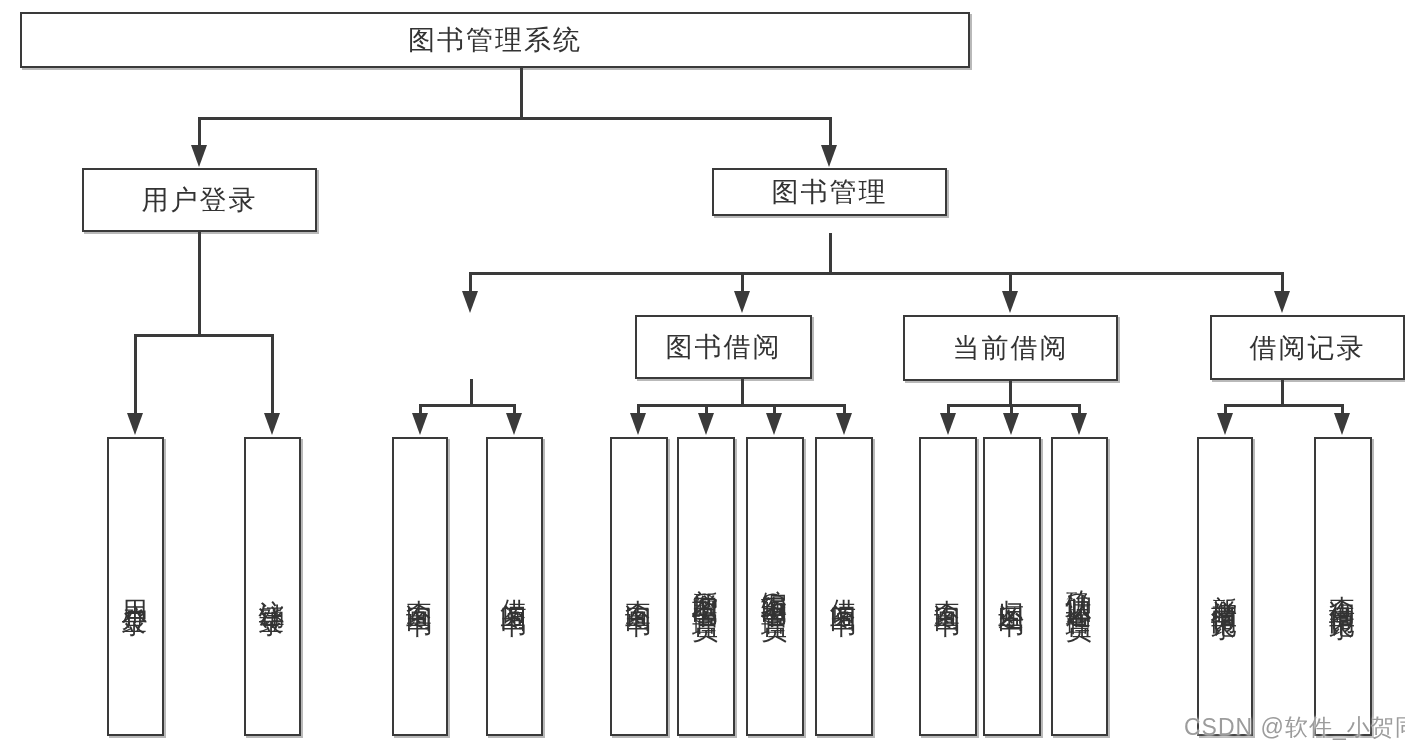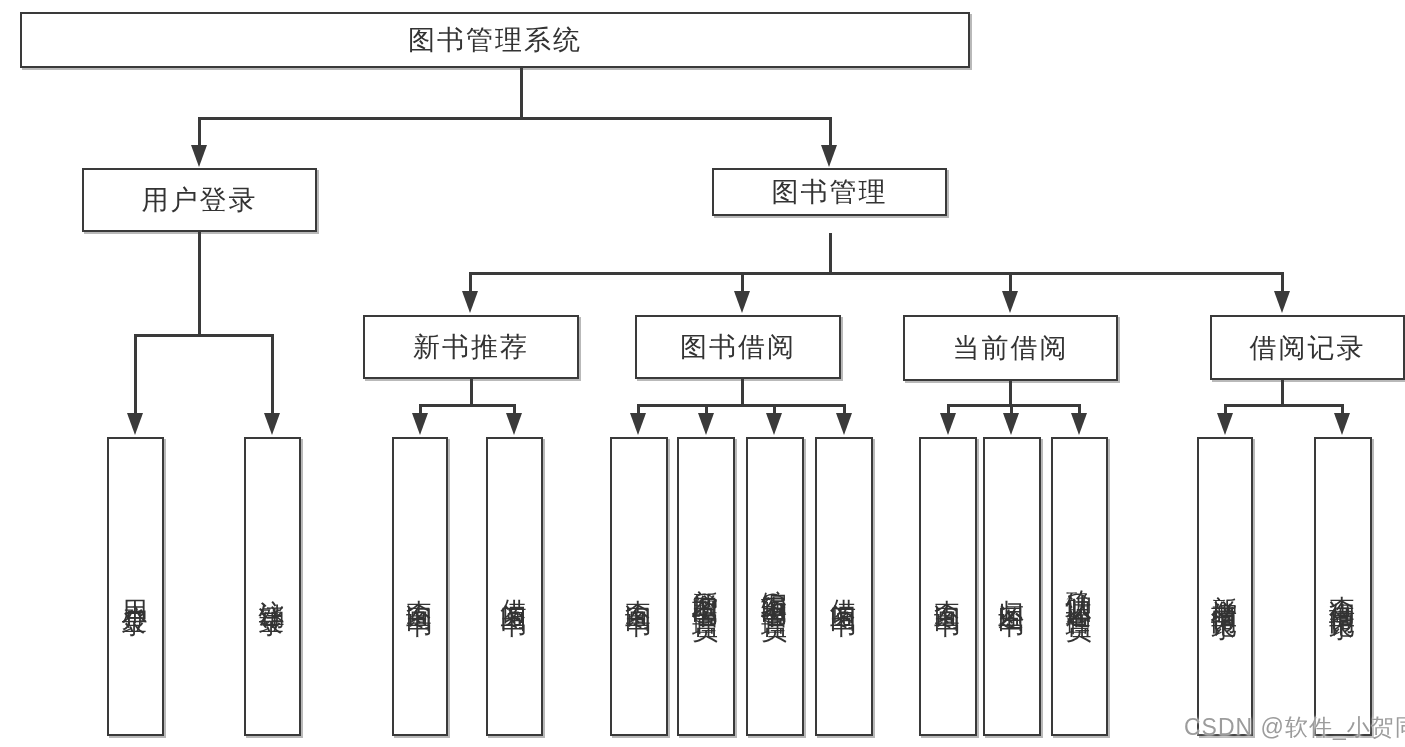--- a/index.html
+++ b/index.html
@@ -66,22 +66,21 @@
   <div class="hline" style="left:470px; top:272px; width:814px;"></div>
   <div class="vline" style="left:469px; top:272px; height:20px;"></div>
   <div class="vline" style="left:741px; top:272px; height:20px;"></div>
   <div class="vline" style="left:1009px; top:272px; height:20px;"></div>
   <div class="vline" style="left:1281px; top:272px; height:20px;"></div>
   <div class="arrow" style="left:462px; top:291px;"></div>
   <div class="arrow" style="left:734px; top:291px;"></div>
   <div class="arrow" style="left:1002px; top:291px;"></div>
   <div class="arrow" style="left:1274px; top:291px;"></div>
 
-  <div class="box" style="left:363px; top:315px; width:216px; height:64px;">新书推荐</div>
-  <div class="box" style="left:635px; top:315px; width:206px; height:64px;">图书借阅</div>
+  <div class="box" style="left:635px; top:315px; width:177px; height:64px;">图书借阅</div>
   <div class="box" style="left:903px; top:315px; width:215px; height:66px;">当前借阅</div>
   <div class="box" style="left:1174px; top:315px; width:195px; height:65px;margin-left:36px;">借阅记录</div>
 
   <div class="vline" style="left:470px; top:379px; height:27px;"></div>
   <div class="hline" style="left:419px; top:404px; width:97px;"></div>
   <div class="vline" style="left:419px; top:404px; height:11px;"></div>
   <div class="vline" style="left:513px; top:404px; height:11px;"></div>
   <div class="arrow" style="left:412px; top:413px;"></div>
   <div class="arrow" style="left:506px; top:413px;"></div>
 

